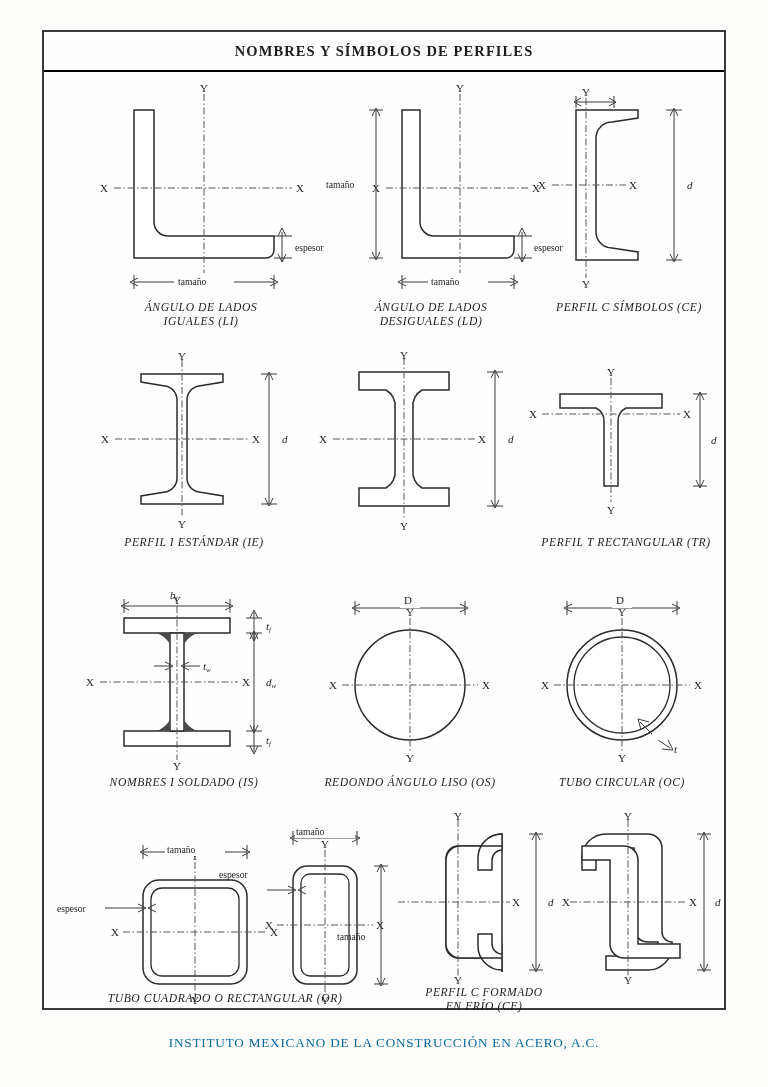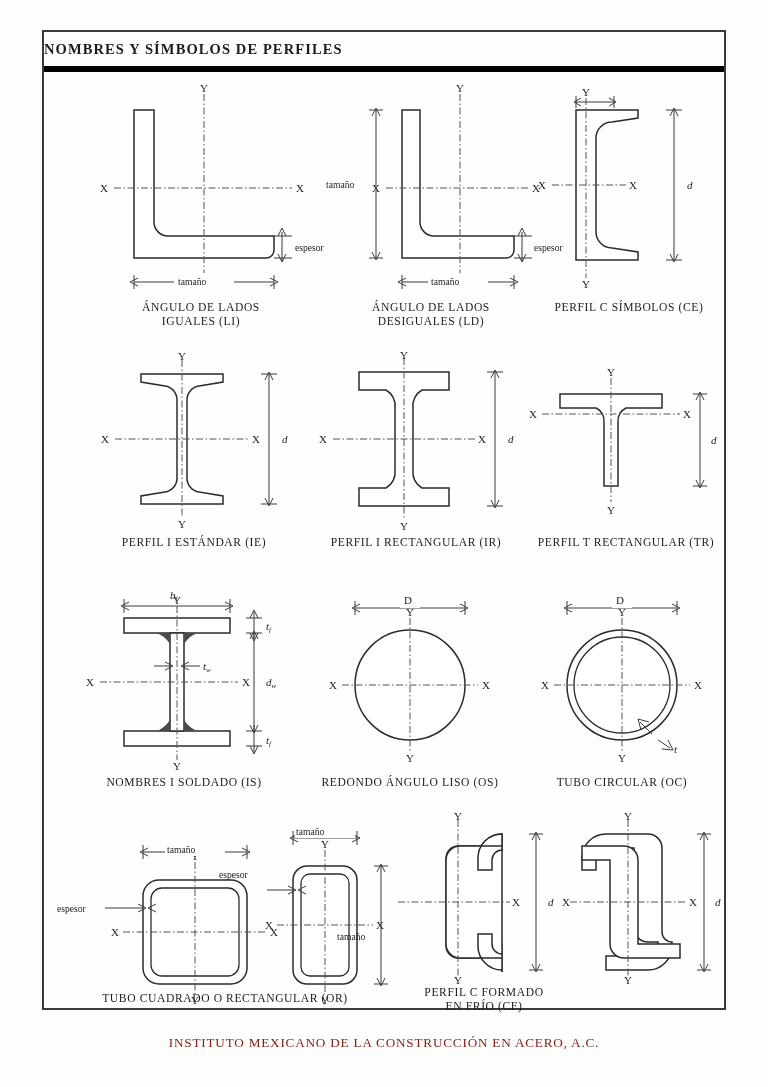--- a/index.html
+++ b/index.html
@@ -20,22 +20,22 @@
     position: absolute;
     left: 42px; top: 30px;
     width: 684px; height: 980px;
     border: 2px solid #3a3a3a;
     background: #fefefe;
   }
   #title-bar {
     position: absolute;
     left: 0; top: 0;
     width: 100%; height: 40px;
-    border-bottom: 6px solid #000000;
-    display: flex; align-items: center; 
+    border-bottom: 2px solid #000000;
+    display: flex; align-items: center; justify-content: center;
   }
   #title-bar .title {
     font-size: 14.5px;
     font-weight: bold;
     letter-spacing: 1.1px;
     color: #1c1c1c;
     font-family: "Liberation Serif", serif;
   }
   
   #grid {
@@ -53,40 +53,41 @@
     margin: 0 auto;
   }
   .caption {
     font-size: 11.6px;
     letter-spacing: 0.6px;
     color: #1c1c1c;
     line-height: 1.22;
     margin-top: 4px;
     white-space: pre-line;
     font-family: "Liberation Serif", serif;
+    font-style: italic;
   }
   
   svg { display: block; overflow: visible; }
   .outline { fill: #ffffff; stroke: #2b2b2b; stroke-width: 1.5; }
   .outline-thin { fill: none; stroke: #2b2b2b; stroke-width: 1.3; }
   .axis { stroke: #555; stroke-width: 1; stroke-dasharray: 7 2.5 1.5 2.5; fill: none; }
   .dim { stroke: #3a3a3a; stroke-width: 1; fill: none; }
   .lbl { font-family: "Liberation Serif", serif; font-size: 11px; fill: #1c1c1c; }
   .lbl-i { font-family: "Liberation Serif", serif; font-size: 11px; fill: #1c1c1c; font-style: italic; }
   .lbl-sm { font-family: "Liberation Serif", serif; font-size: 9.6px; fill: #1c1c1c; }
   .lbl-sub { font-family: "Liberation Serif", serif; font-size: 7px; fill: #1c1c1c; font-style: italic; }
   
   #footer {
     position: absolute;
     left: 0; top: 1035px;
     width: 768px;
     text-align: center;
     font-size: 13.2px;
     letter-spacing: 0.8px;
-    color: #7f1d1d;
+    color: #0369a1;
     font-family: "Liberation Serif", serif;
   }
 </style>
 </head>
 <body>
 
 <div id="page">
 
   <div id="frame">
 
@@ -253,21 +254,20 @@
               <text class="lbl" x="169" y="91">X</text>
 
               <line class="dim" x1="186" y1="20" x2="186" y2="154"></line>
               <path class="dim" d="M182,26 L186,18 L190,26" fill="#3a3a3a"></path>
               <path class="dim" d="M182,148 L186,156 L190,148" fill="#3a3a3a"></path>
               <line class="dim" x1="178" y1="20" x2="194" y2="20"></line>
               <line class="dim" x1="178" y1="154" x2="194" y2="154"></line>
               <text class="lbl-i" x="199" y="91">d</text>
             </svg>
           </div>
-          <div class="caption">PERFIL I RECTANGULAR (IR)</div>
         </div>
 
         <div class="cell" style="left:480px; top:0; width:204px;">
           <div class="fig" style="width:196px;height:180px;">
             <svg width="196" height="180" viewBox="0 0 196 180">
 
               <path class="outline" d="M32,42 L134,42 L134,56 L98,56 A14,14 0 0 0 90,70 L90,134 L76,134
                        L76,70 A14,14 0 0 0 68,56 L32,56 Z"></path>
 
               <line class="axis" x1="83" y1="26" x2="83" y2="150"></line>

